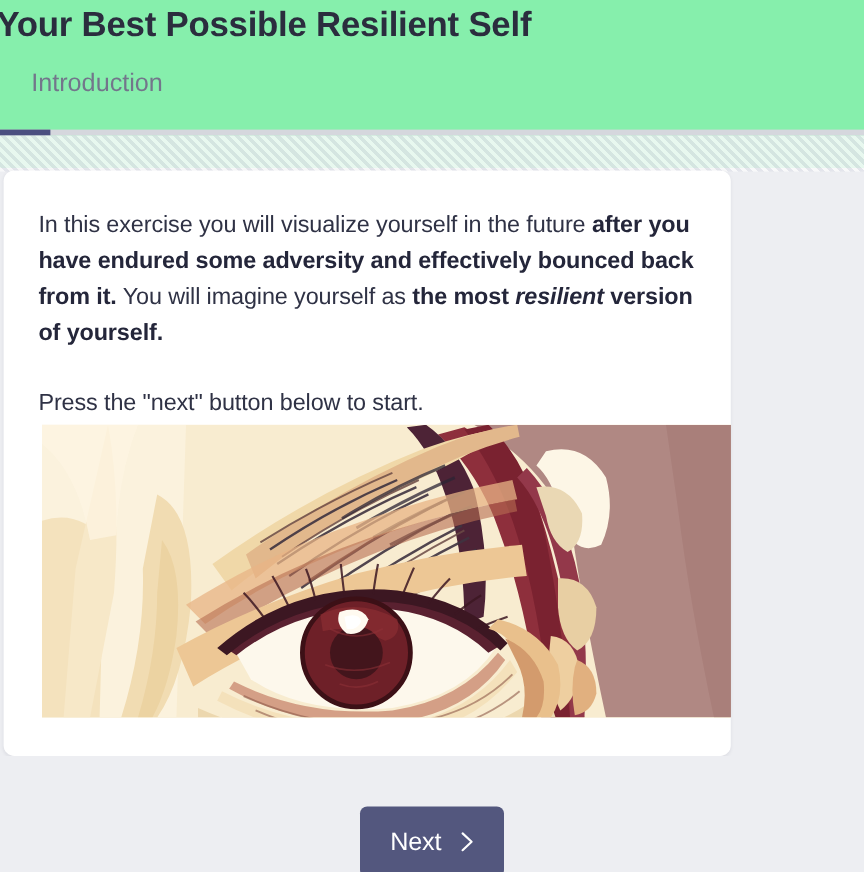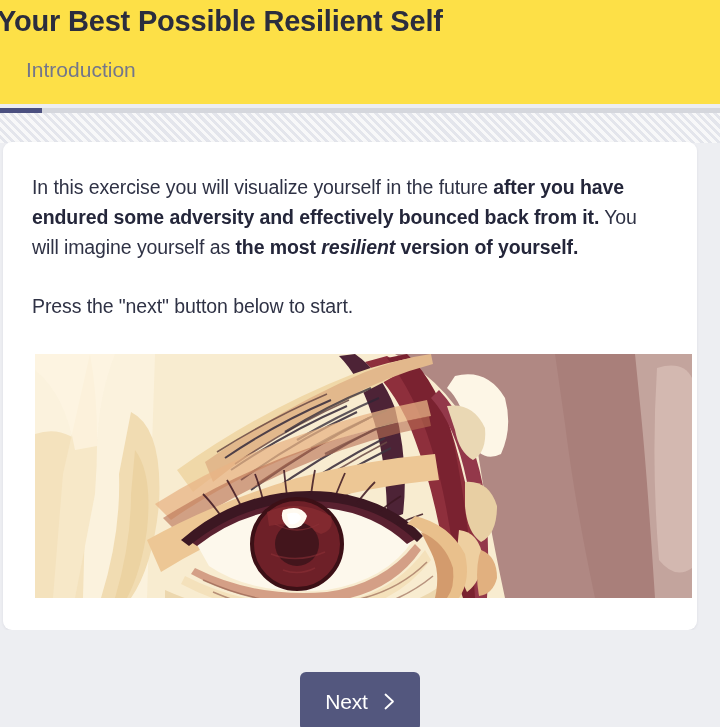--- a/index.html
+++ b/index.html
@@ -14,22 +14,22 @@
     background: #edeef2;
     font-family: "Liberation Sans", sans-serif;
     position: relative;
   }
 
   
   .header {
     position: absolute;
     top: 0; left: 0;
     width: 720px;
-    height: 104px;
-    background: #fde047;
+    height: 140px;
+    background: #86efac;
     padding-left: 0;
   }
 
   .page-title {
     position: absolute;
     left: -3px;
     top: 5px;
     font-size: 29px;
     font-weight: 700;
     color: #2b2d3e;
@@ -78,21 +78,21 @@
         rgba(224,226,233,0.75) 3px, rgba(224,226,233,0.75) 6px),
       #eaebf0;
     opacity: 0.85;
   }
 
   
   .card {
     position: absolute;
     left: 3px;
     top: 142px;
-    width: 694px;
+    width: 606px;
     height: 488px;
     background: #ffffff;
     border-radius: 9px;
     box-shadow: 0 1px 3px rgba(30,33,60,0.07);
     overflow: hidden;
   }
 
   .card-body {
     padding: 30px 29px 0 29px;
   }

